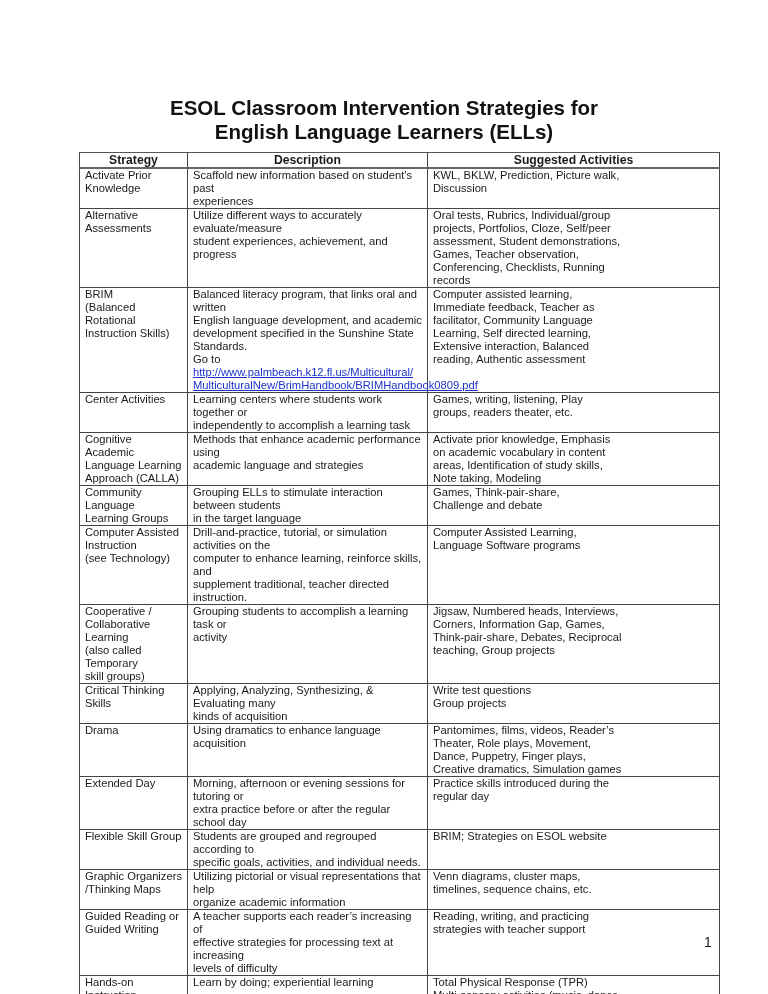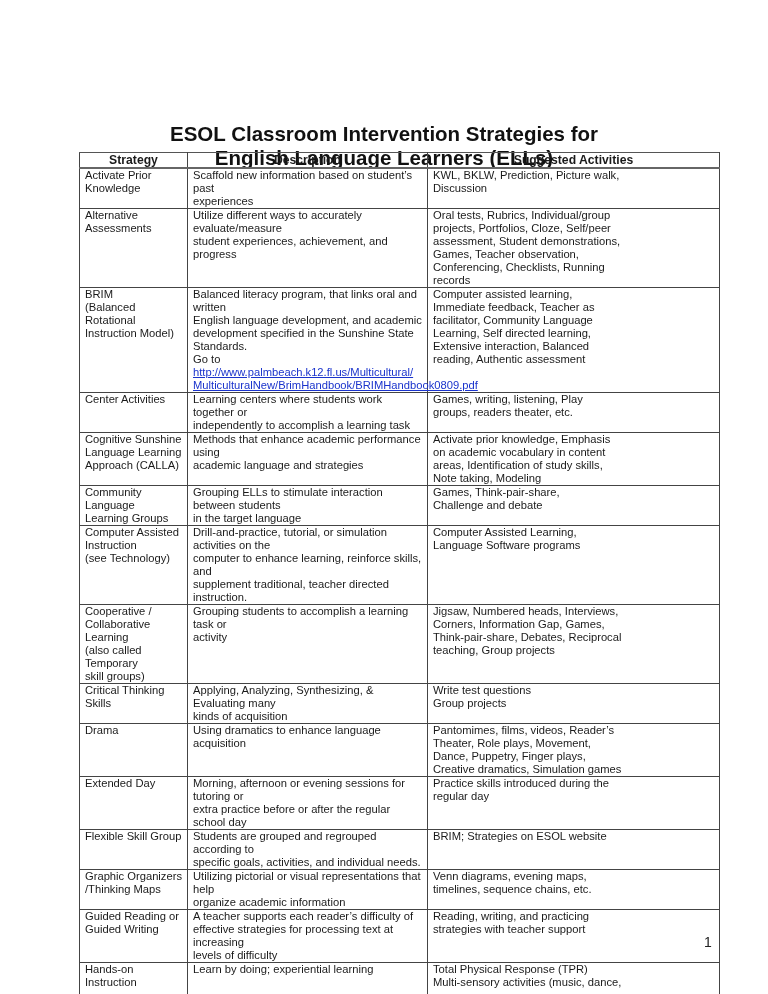--- a/index.html
+++ b/index.html
@@ -1,19 +1,19 @@
 <!DOCTYPE html>
 <html><head>
 <meta charset="utf-8">
 <style>
   html, body { margin:0; padding:0; background:#ffffff; }
   body { width:768px; height:994px; position:relative; overflow:hidden;
          font-family:"Liberation Sans", sans-serif; color:#1a1a1a; }
   .title { position:absolute; left:0; width:768px; top:96px; text-align:center;
-           font-weight:bold; font-size:20.5px; line-height:24px; color:#111;margin-top:26px; }
+           font-weight:bold; font-size:20.5px; line-height:24px; color:#111; }
   table.main { position:absolute; left:79px; top:152px; width:640px;
                border-collapse:collapse; table-layout:fixed; }
   table.main td, table.main th { border:1px solid #444; vertical-align:top;
                font-size:11.2px; line-height:13px; padding:0 4px 0 5px; text-align:left; }
   table.main th { font-weight:bold; font-size:12.2px; line-height:14px; text-align:center; padding:0 2px;margin-top:48px; }
   table.main tr.hdr th { border-top:1.5px solid #555; border-bottom:2px solid #666; }
   .line { display:block; }
   a.link { color:#1a33cc; text-decoration:underline; }
   col.c1 { width:108px; } col.c2 { width:240px; } col.c3 { width:292px; }
   .pagenum { position:absolute; left:704px; top:934px; font-size:14px; color:#222; }
@@ -69,21 +69,21 @@
           <span class="line">assessment, Student demonstrations,</span>
           <span class="line">Games, Teacher observation,</span>
           <span class="line">Conferencing, Checklists, Running</span>
           <span class="line">records</span>
         </td>
       </tr>
       <tr style="height: 79px;">
         <td>
           <span class="line">BRIM</span>
           <span class="line">(Balanced Rotational</span>
-          <span class="line">Instruction Model)</span>
+          <span class="line">Instruction Skills)</span>
         </td>
         <td>
           <span class="line">Balanced literacy program, that links oral and written</span>
           <span class="line">English language development, and academic</span>
           <span class="line">development specified in the Sunshine State Standards.</span>
           <span class="line">Go to</span>
           <a class="line link">http://www.palmbeach.k12.fl.us/Multicultural/</a>
           <a class="line link">MulticulturalNew/BrimHandbook/BRIMHandbook0809.pdf</a>
         </td>
         <td>
@@ -103,21 +103,21 @@
           <span class="line">Learning centers where students work together or</span>
           <span class="line">independently to accomplish a learning task</span>
         </td>
         <td>
           <span class="line">Games, writing, listening, Play</span>
           <span class="line">groups, readers theater, etc.</span>
         </td>
       </tr>
       <tr style="height: 53px;">
         <td>
-          <span class="line">Cognitive Sunshine</span>
+          <span class="line">Cognitive Academic</span>
           <span class="line">Language Learning</span>
           <span class="line">Approach (CALLA)</span>
         </td>
         <td>
           <span class="line">Methods that enhance academic performance using</span>
           <span class="line">academic language and strategies</span>
         </td>
         <td>
           <span class="line">Activate prior knowledge, Emphasis</span>
           <span class="line">on academic vocabulary in content</span>
@@ -228,31 +228,31 @@
       <tr style="height: 27px; margin-top: 24px;">
         <td>
           <span class="line">Graphic Organizers</span>
           <span class="line">/Thinking Maps</span>
         </td>
         <td>
           <span class="line">Utilizing pictorial or visual representations that help</span>
           <span class="line">organize academic information</span>
         </td>
         <td>
-          <span class="line">Venn diagrams, evening maps,</span>
+          <span class="line">Venn diagrams, cluster maps,</span>
           <span class="line">timelines, sequence chains, etc.</span>
         </td>
       </tr>
       <tr style="height: 40px;">
         <td>
           <span class="line">Guided Reading or</span>
           <span class="line">Guided Writing</span>
         </td>
         <td>
-          <span class="line">A teacher supports each reader’s difficulty of</span>
+          <span class="line">A teacher supports each reader’s increasing of</span>
           <span class="line">effective strategies for processing text at increasing</span>
           <span class="line">levels of difficulty</span>
         </td>
         <td>
           <span class="line">Reading, writing, and practicing</span>
           <span class="line">strategies with teacher support</span>
         </td>
       </tr>
       <tr style="height: 66px;">
         <td>

